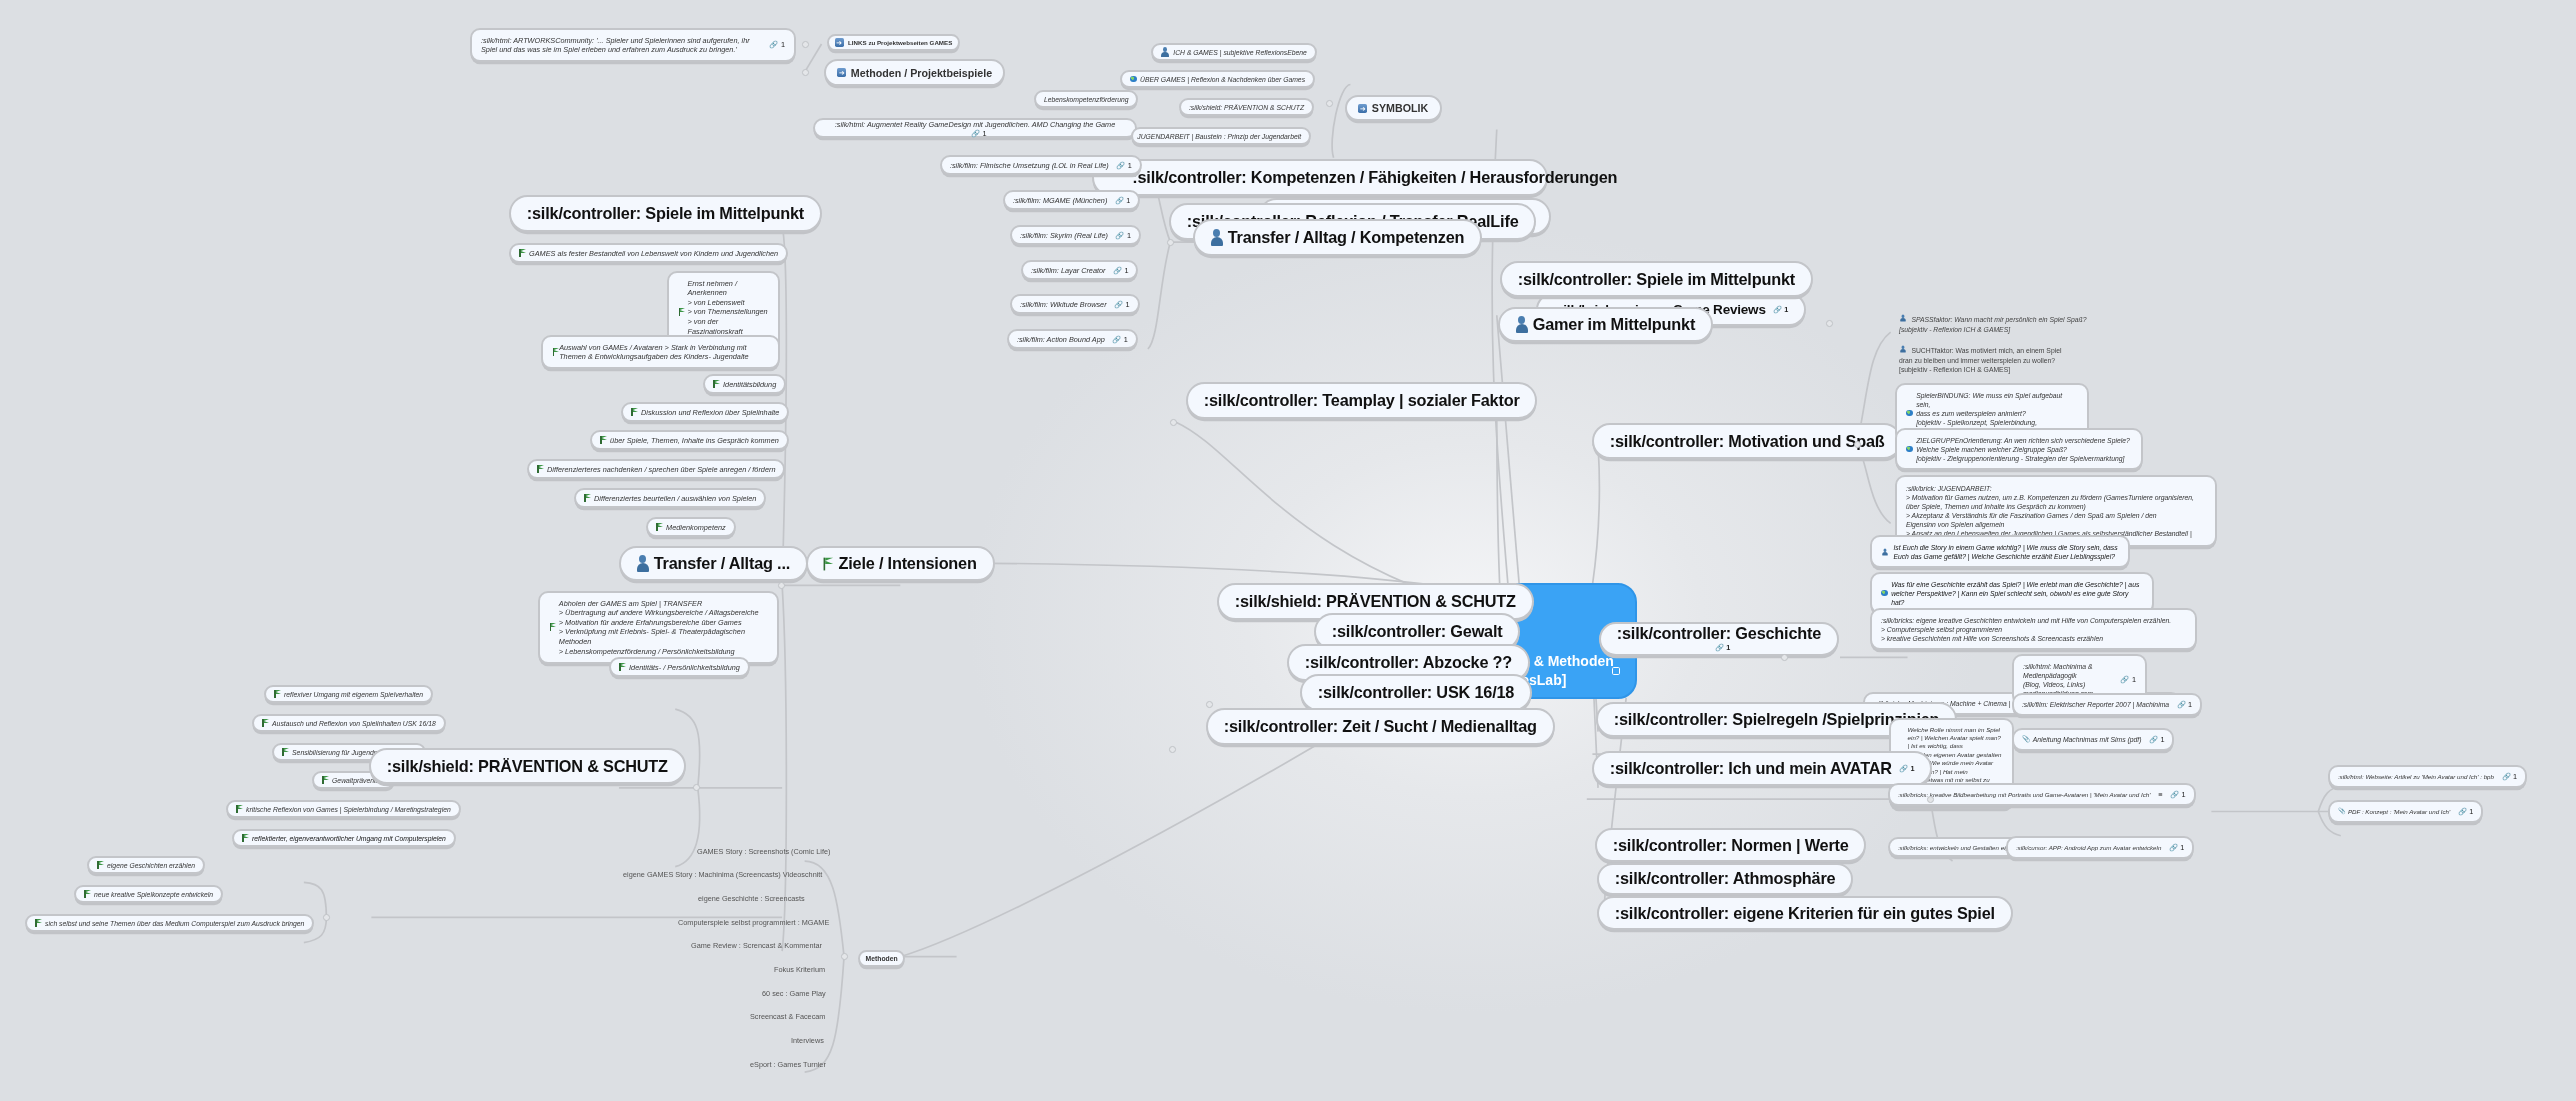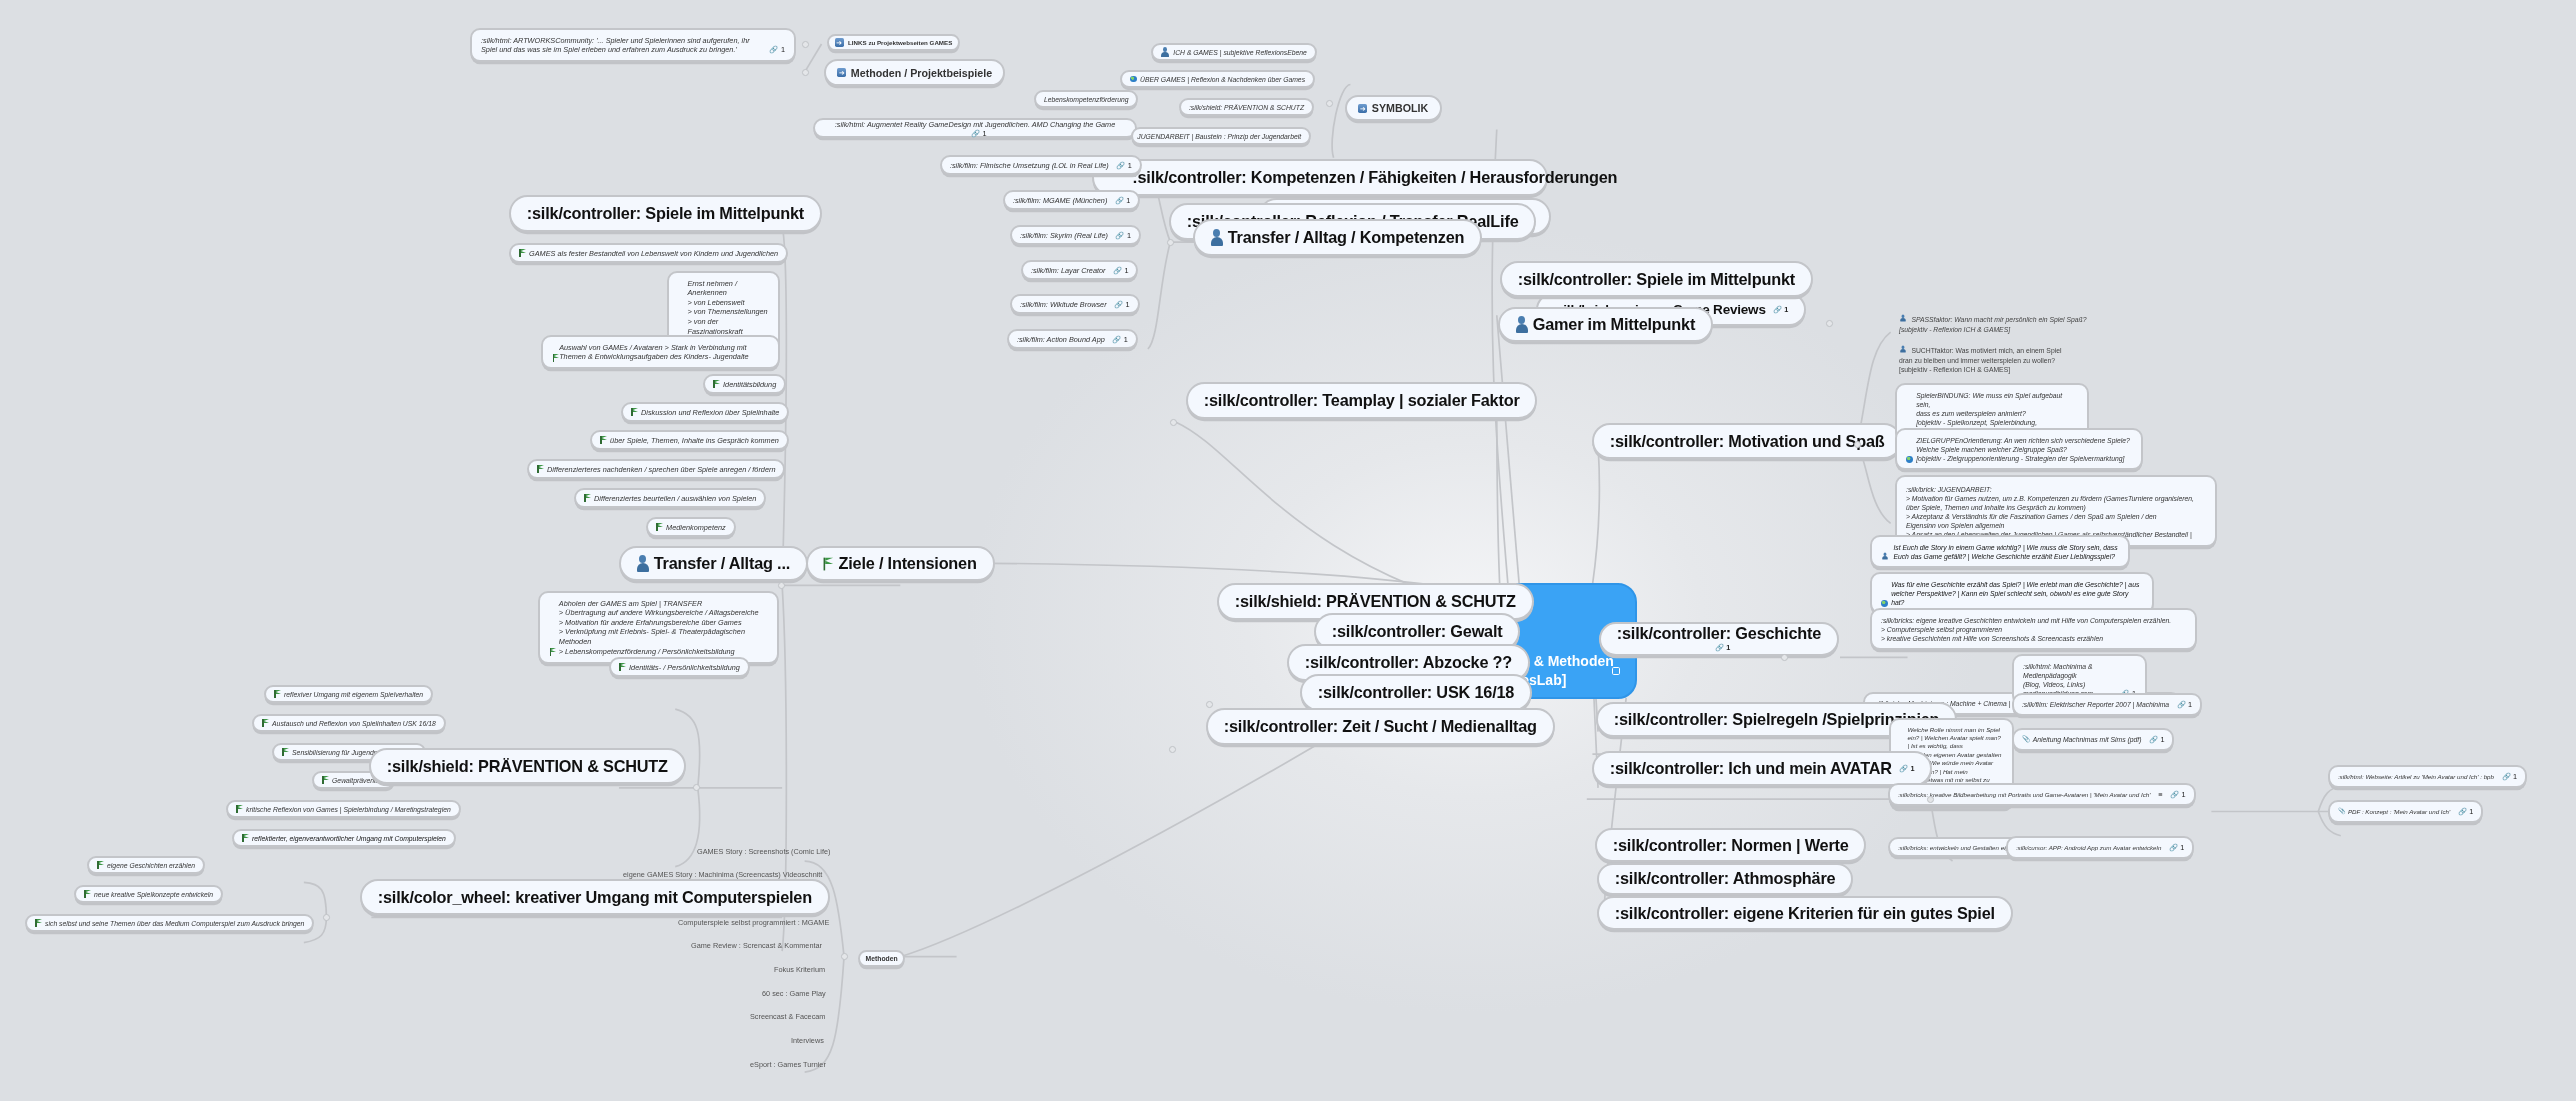--- a/index.html
+++ b/index.html
@@ -13,21 +13,21 @@
   svg.links { position: absolute; left: 0; top: 0; width: 2576px; height: 1102px; pointer-events: none; }
   .node {
     position: absolute; box-sizing: border-box;
     background: #f4f8fe; border: 2.3px solid #c3c5c9; border-radius: 22.5px;
     box-shadow: 0 2.8px 0 -0.6px #c1c3c7;
     display: flex; align-items: center; white-space: nowrap;
   }
   .node.big { font-size: 16.3px; font-weight: bold; padding: 0 15.8px; height: 37px; border-radius: 19px; letter-spacing: -0.2px; }
   .node.mid { font-size: 12.4px; font-weight: bold; padding: 0 11.3px; height: 30px; border-radius: 15.8px; color: #333; }
   .node.small { font-size: 7.3px; font-style: italic; padding: 0 7.9px; height: 20px; border-radius: 10px; color: #333; }
-  .node.small.multi { white-space: normal; height: auto; padding: 5.6px 9px; line-height: 9.6px; align-items: flex-end; }
+  .node.small.multi { white-space: normal; height: auto; padding: 5.6px 9px; line-height: 9.6px; align-items: center; }
   .node.tiny { font-size: 6.2px; font-weight: bold; padding: 0 5.6px; height: 17px; border-radius: 8.4px; color: #333; }
   .plain { position: absolute; font-size: 7.3px; font-style: italic; color: #444; line-height: 9.6px; white-space: nowrap; }
   .plain.up { font-style: normal; }
   .label { position: absolute; font-size: 7.3px; color: #555; white-space: nowrap; }
   .link-badge { font-size: 7.3px; font-style: normal; margin-left: 7.9px; color: #222; }
   .flag { display: inline-block; width: 6.8px; height: 7.9px; margin-right: 3.4px; position: relative; vertical-align: -1.1px; }
   .flag::before { content: ""; position: absolute; left: 0.6px; top: 0; width: 1.1px; height: 7.9px; background: #2f6b33; }
   .flag::after { content: ""; position: absolute; left: 1.7px; top: 0; width: 0; height: 0; border-top: 2.3px solid #3b9645; border-bottom: 2.3px solid #3b9645; border-right: 5px solid transparent; }
   .person { display: inline-block; width: 7.9px; height: 10px; position: relative; margin-right: 4.5px; vertical-align: -1.1px; }
   .person::before { content: ""; position: absolute; left: 1.7px; top: 0; width: 4.5px; height: 5px; border-radius: 50%; background: #4a7eb0; }
@@ -314,23 +314,20 @@
 <span class="label" style="left:691px;top:941px;">Game Review : Screncast &amp; Kommentar</span>
 <span class="label" style="left:774px;top:965px;">Fokus Kriterium</span>
 <span class="label" style="left:762px;top:989px;">60 sec : Game Play</span>
 <span class="label" style="left:750px;top:1012px;">Screencast &amp; Facecam</span>
 <span class="label" style="left:791px;top:1036px;">Interviews</span>
 <span class="label" style="left:750px;top:1060px;">eSport : Games Turnier</span>
 <div class="node tiny" style="left:858px;top:950px;font-size:6.8px;">
       <span>Methoden</span>
     </div>
 
-<div class="node big" style="left:360px;top:879px;height:36px;">
-      <span>:silk/color_wheel: kreativer Umgang mit Computerspielen</span>
-    </div>
 
 <div class="node big" style="left:1536px;top:293px;width:270px;justify-content:flex-end;font-size:13.5px;height:33px;">
       <span>:silk/bricks: eigene Game Reviews</span>
       <span class="link-badge">🔗 1</span>
     </div>
 <div class="node big" style="left:1500px;top:261px;height:36px;">
       <span>:silk/controller: Spiele im Mittelpunkt</span>
     </div>
 <div class="node big" style="left:1498px;top:307px;height:35px;">
       <span class="person"></span>

